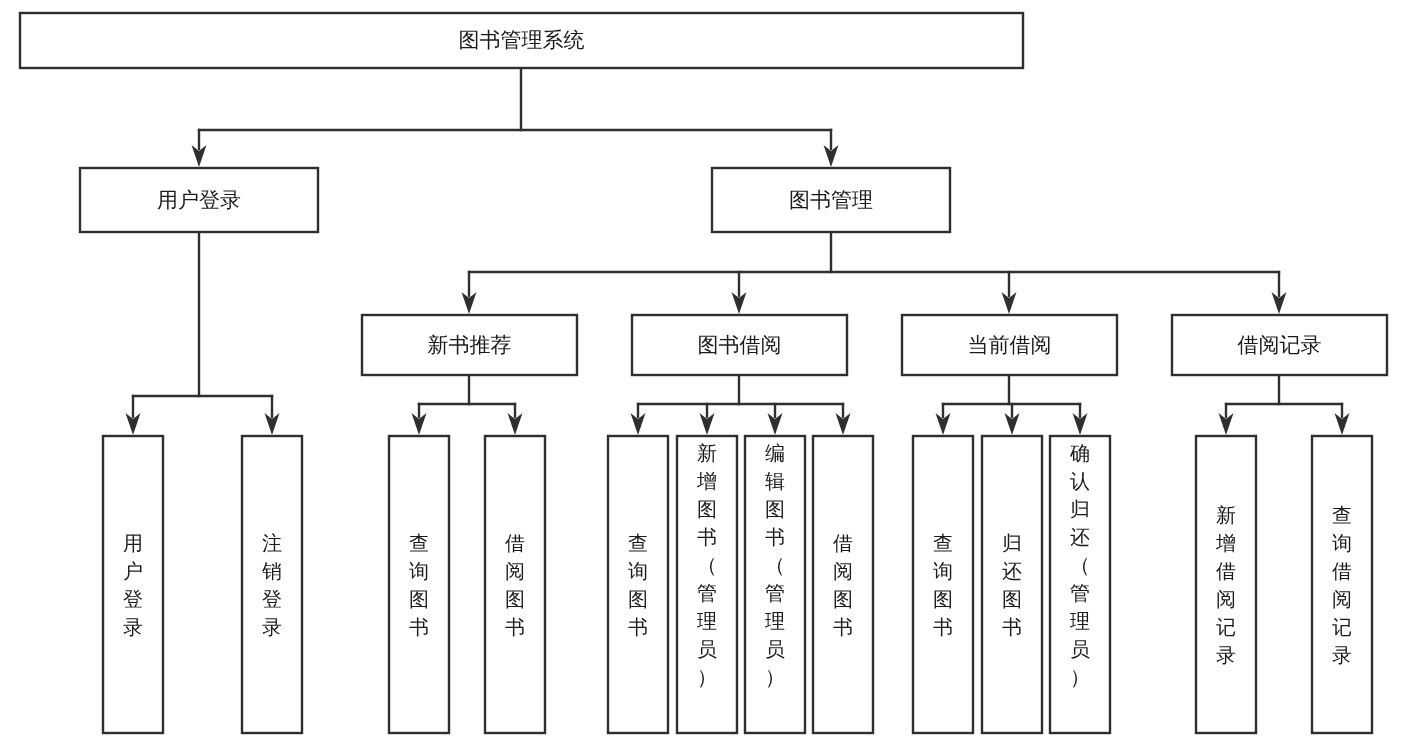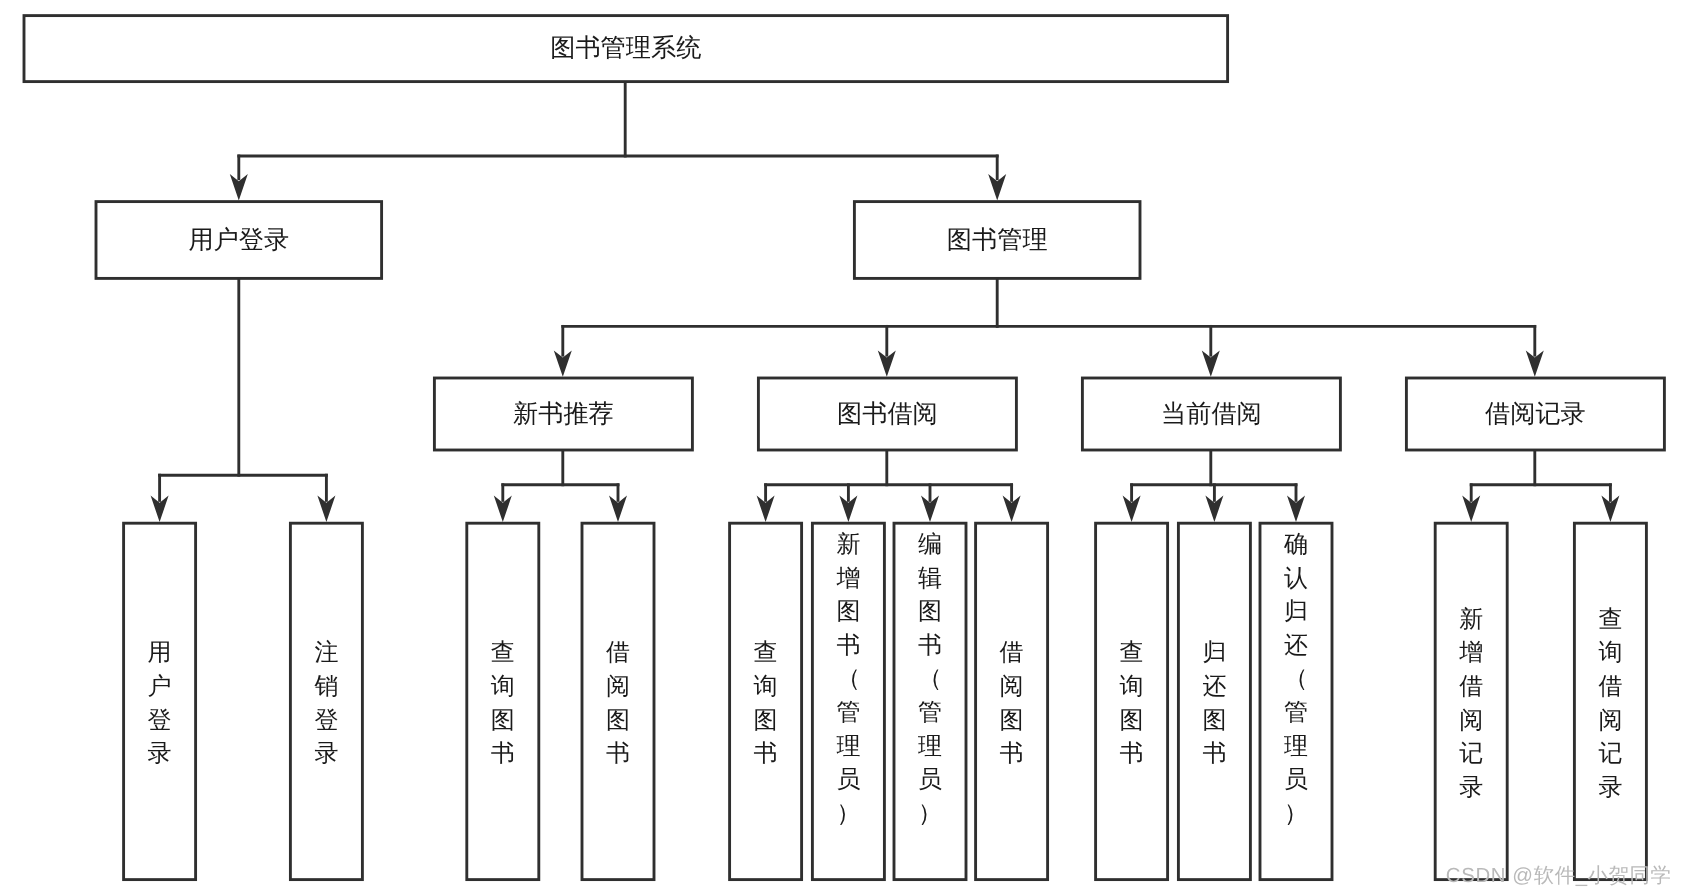--- a/index.html
+++ b/index.html
@@ -216,14 +216,13 @@
         <g>
           <rect class="node-box" x="1196" y="436" width="60" height="297"></rect>
           <text class="node-label-v" x="1226" y="522.34"><tspan x="1226" dy="0">新</tspan><tspan x="1226" dy="28">增</tspan><tspan x="1226" dy="28">借</tspan><tspan x="1226" dy="28">阅</tspan><tspan x="1226" dy="28">记</tspan><tspan x="1226" dy="28">录</tspan></text>
         </g>
         <g>
           <rect class="node-box" x="1312" y="436" width="60" height="297"></rect>
           <text class="node-label-v" x="1342" y="522.34"><tspan x="1342" dy="0">查</tspan><tspan x="1342" dy="28">询</tspan><tspan x="1342" dy="28">借</tspan><tspan x="1342" dy="28">阅</tspan><tspan x="1342" dy="28">记</tspan><tspan x="1342" dy="28">录</tspan></text>
         </g>
       </g>
   </svg>
-  <div class="watermark">CSDN @软件_小贺同学</div>
 </div>
 
 </body></html>

